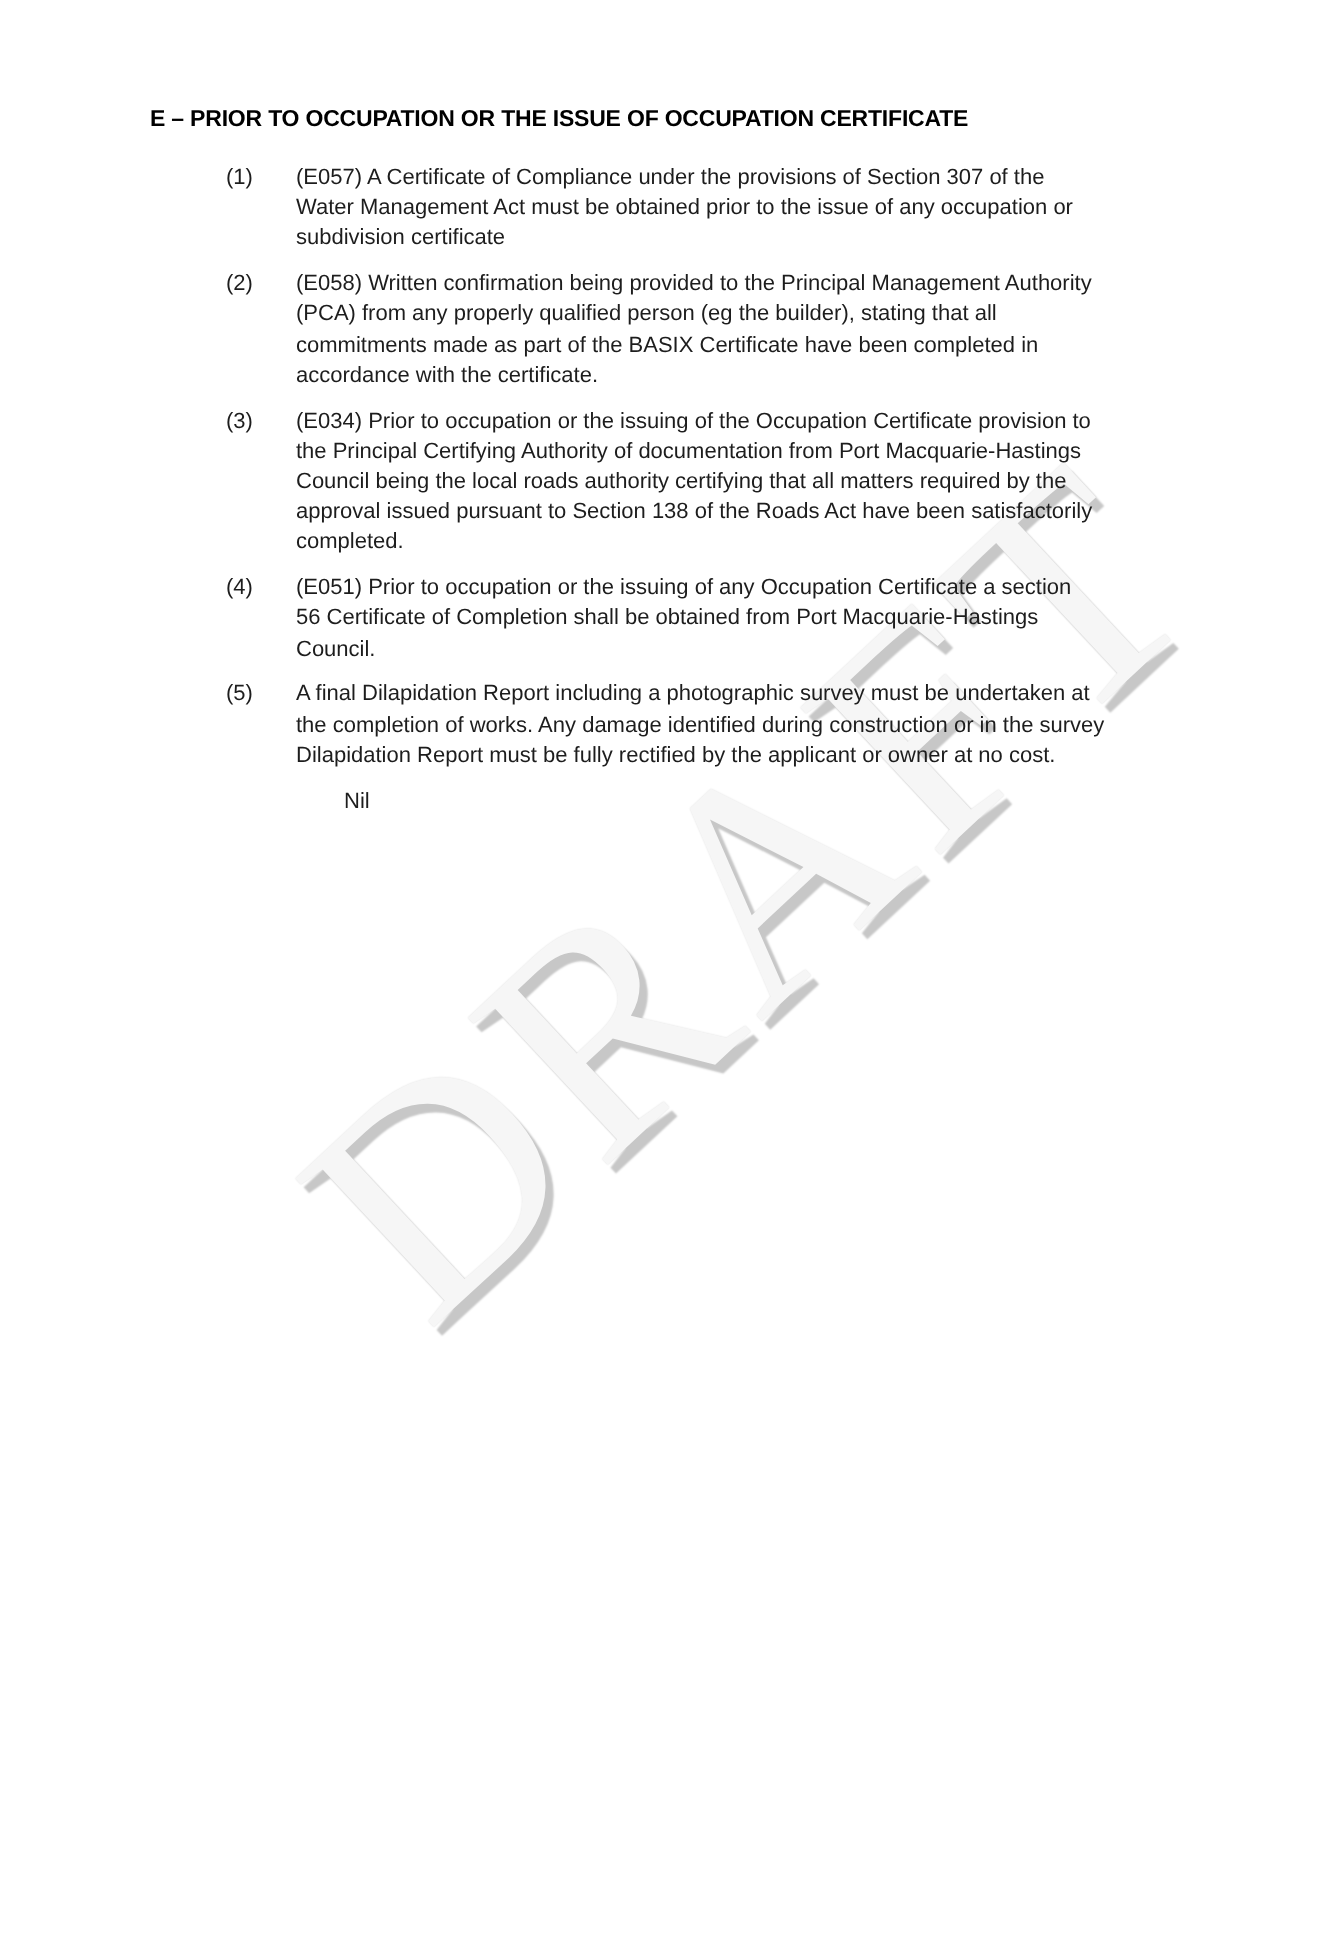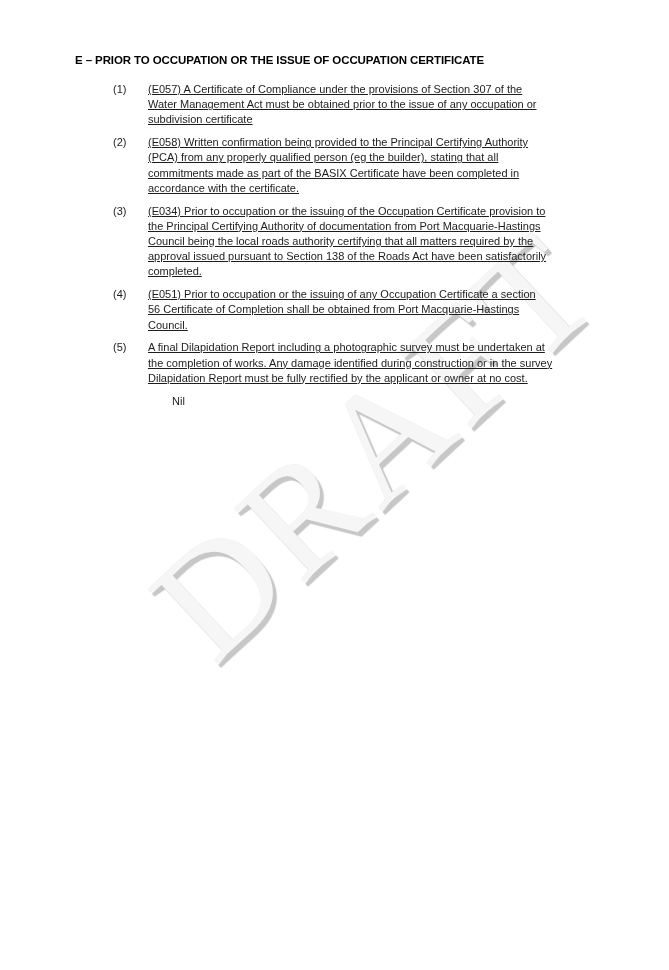--- a/index.html
+++ b/index.html
@@ -58,21 +58,20 @@
     display: flex;
     margin: 0 0 7.6px 38px;
   }
   .item-number {
     flex: none;
     width: 35px;
   }
   .item-text {
     width: 453px;
     white-space: pre-line;
-    text-decoration: underline;
   }
   .nil-text {
     margin-left: 73px;
     padding-left: 24px;
   }
 </style>
 </head>
 <body>
 
 <div class="page">
@@ -85,21 +84,21 @@
 
     <div class="item">
       <div class="item-number">(1)</div>
       <div class="item-text">(E057) A Certificate of Compliance under the provisions of Section 307 of the
 Water Management Act must be obtained prior to the issue of any occupation or
 subdivision certificate</div>
     </div>
 
     <div class="item">
       <div class="item-number">(2)</div>
-      <div class="item-text">(E058) Written confirmation being provided to the Principal Certifying Authority
+      <div class="item-text">(E058) Written confirmation being provided to the Principal Management Authority
 (PCA) from any properly qualified person (eg the builder), stating that all
 commitments made as part of the BASIX Certificate have been completed in
 accordance with the certificate.</div>
     </div>
 
     <div class="item">
       <div class="item-number">(3)</div>
       <div class="item-text">(E034) Prior to occupation or the issuing of the Occupation Certificate provision to
 the Principal Certifying Authority of documentation from Port Macquarie-Hastings
 Council being the local roads authority certifying that all matters required by the

